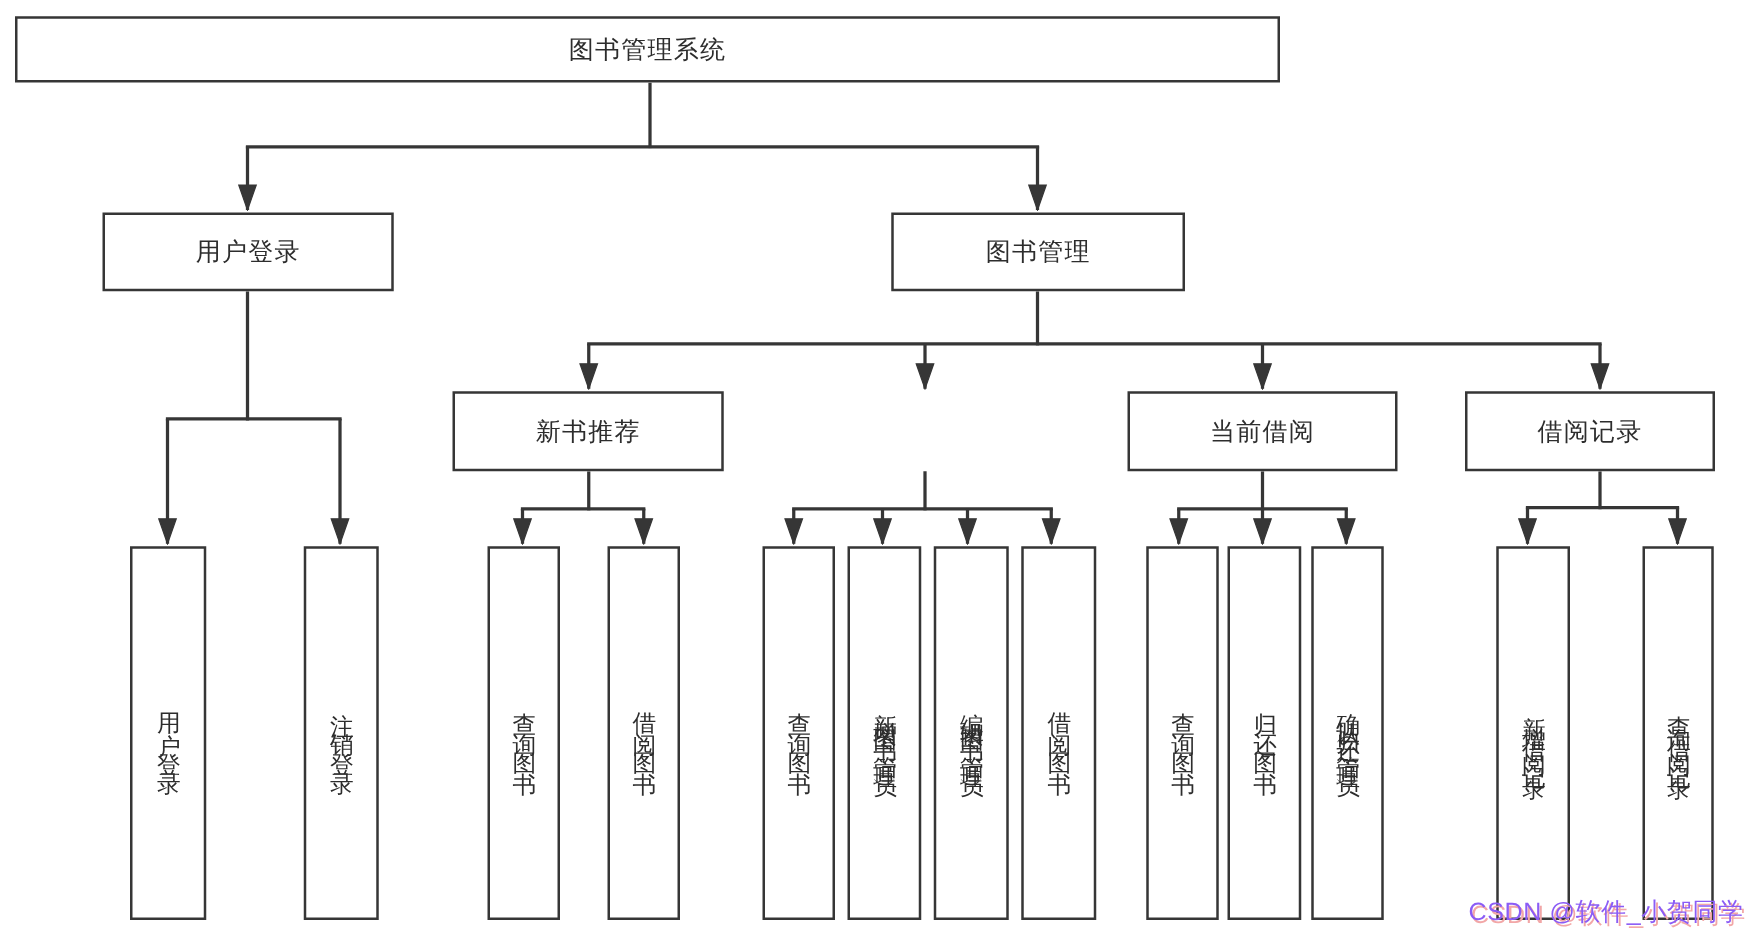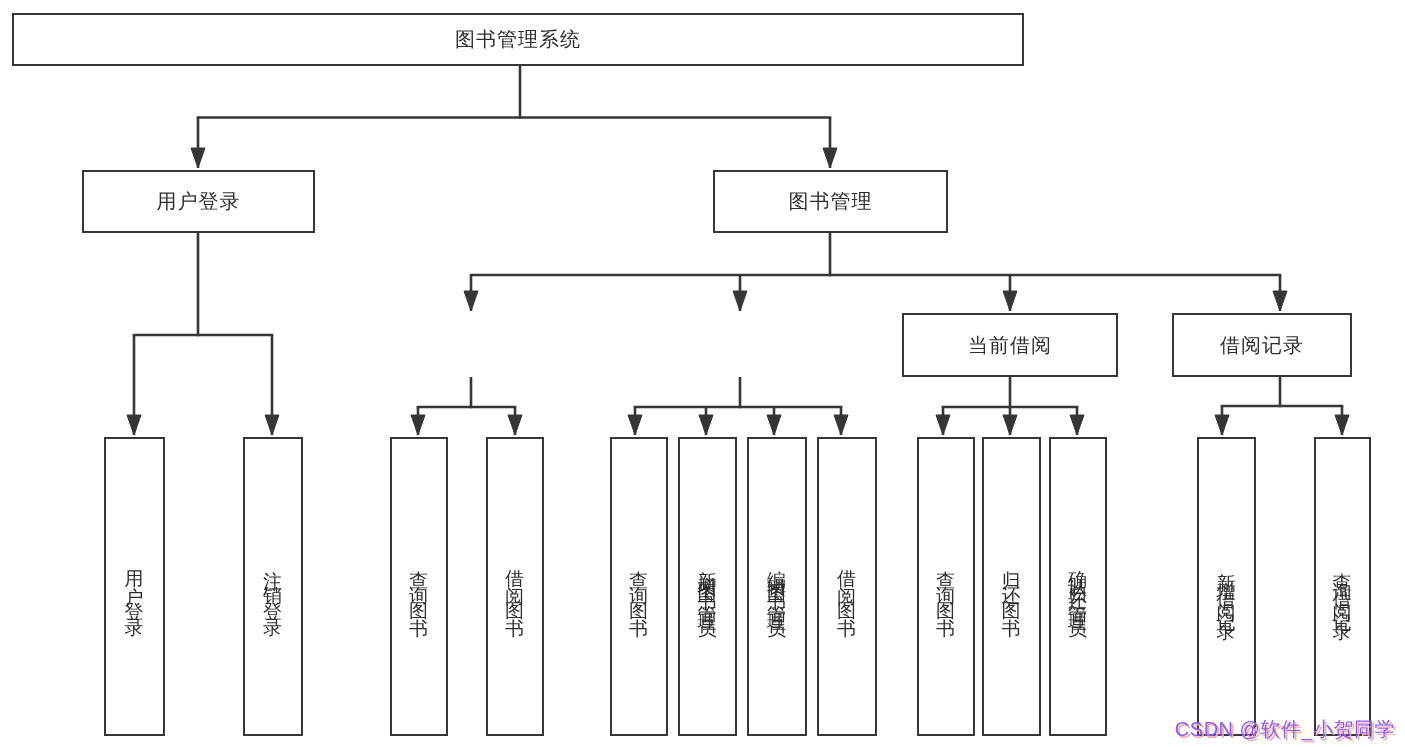--- a/index.html
+++ b/index.html
@@ -37,21 +37,21 @@
     line-height: 1;
     white-space: nowrap;
   }
   
   .n-root        { left: 12px;   top: 13px;  width: 1012px; height: 53px; }
   .n-user-login  { left: 82px;   top: 170px; width: 233px;  height: 63px; }
   .n-book-mgmt   { left: 713px;  top: 170px; width: 235px;  height: 63px; justify-content: center; }
   .n-new-books   { left: 362px;  top: 313px; width: 217px;  height: 64px; }
   .n-borrow      { left: 634px;  top: 313px; width: 219px;  height: 64px; }
   .n-current     { left: 902px;  top: 313px; width: 216px;  height: 64px; }
-  .n-records     { left: 1172px; top: 313px; width: 180px;  height: 64px; }
+  .n-records     { left: 1172px; top: 313px; width: 200px;  height: 64px; }
   .leaf { top: 437px; height: 299px; }
   .l-ul-login    { left: 104px;  width: 61px; }
   .l-ul-logout   { left: 243px;  width: 60px; }
   .l-nb-query    { left: 390px;  width: 58px; }
   .l-nb-borrow   { left: 486px;  width: 58px; }
   .l-bw-query    { left: 610px;  width: 58px; }
   .l-bw-add      { left: 678px;  width: 59px; }
   .l-bw-edit     { left: 747px;  width: 60px; }
   .l-bw-borrow   { left: 817px;  width: 60px; }
   .l-cu-query    { left: 917px;  width: 58px; }
@@ -142,20 +142,23 @@
     <span>图书管理系统</span>
   </div>
 
   <div class="node hnode n-user-login">
     <span>用户登录</span>
   </div>
   <div class="node hnode n-book-mgmt">
     <span>图书管理</span>
   </div>
 
+  <div class="node hnode n-new-books">
+    <span>新书推荐</span>
+  </div>
   <div class="node hnode n-current">
     <span>当前借阅</span>
   </div>
   <div class="node hnode n-records">
     <span>借阅记录</span>
   </div>
 
   <div class="node vnode leaf l-ul-login">
     <span class="vtext" style="letter-spacing: 16px;">用户登录</span>
   </div>

